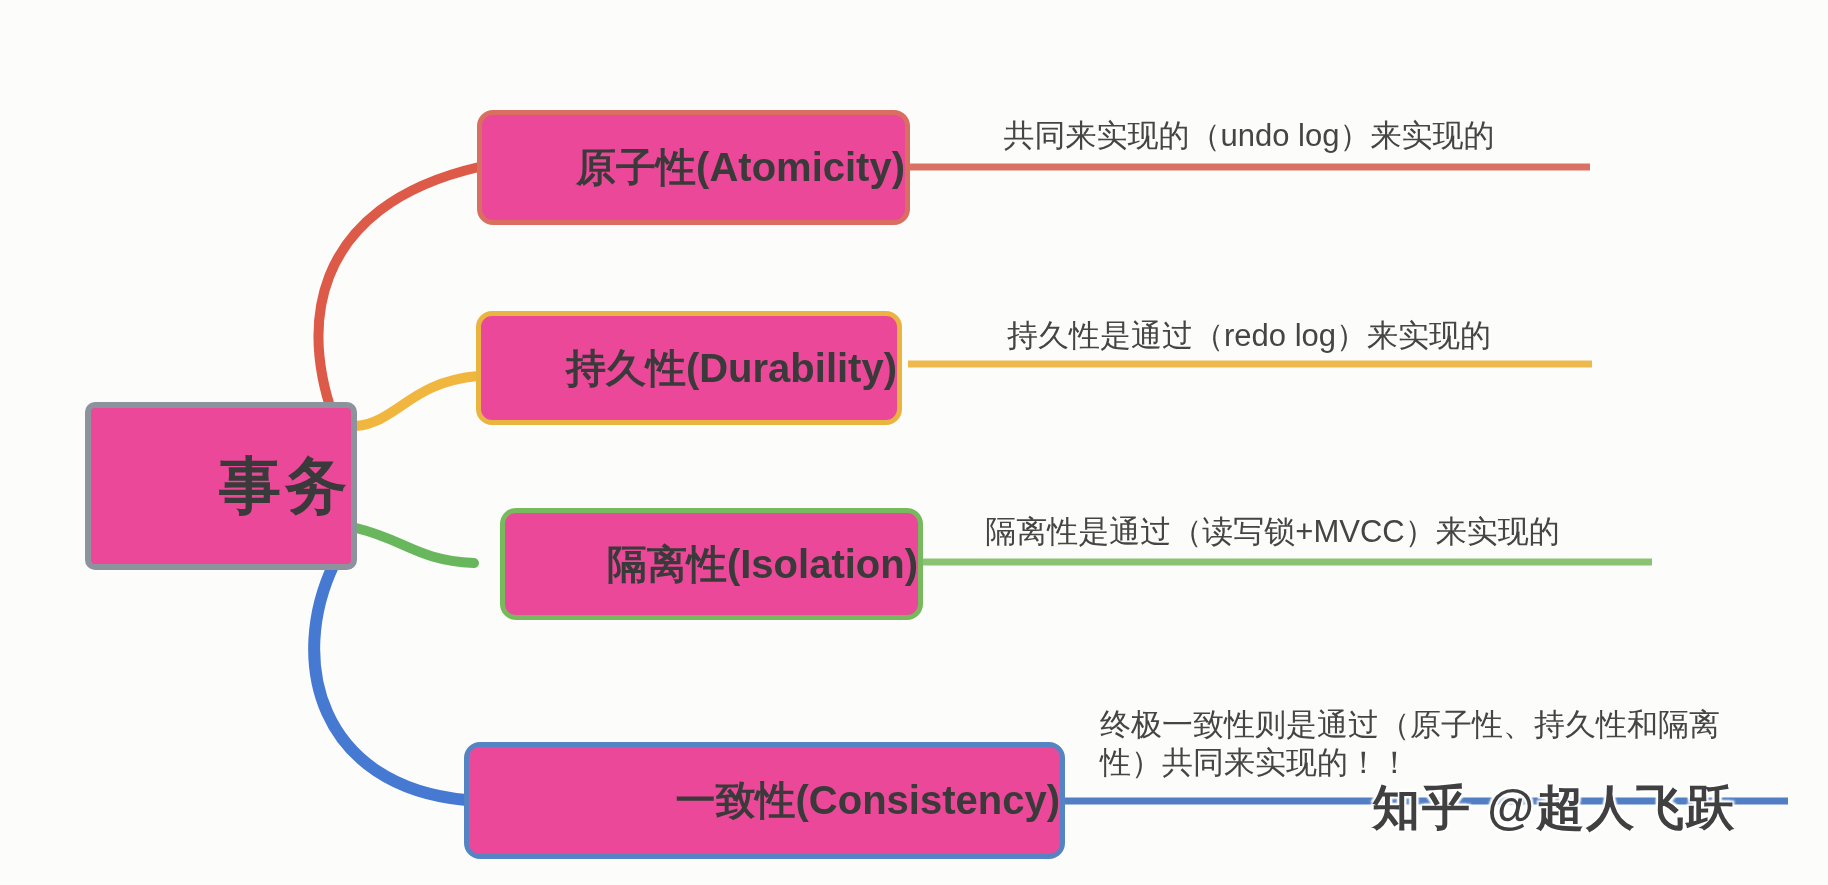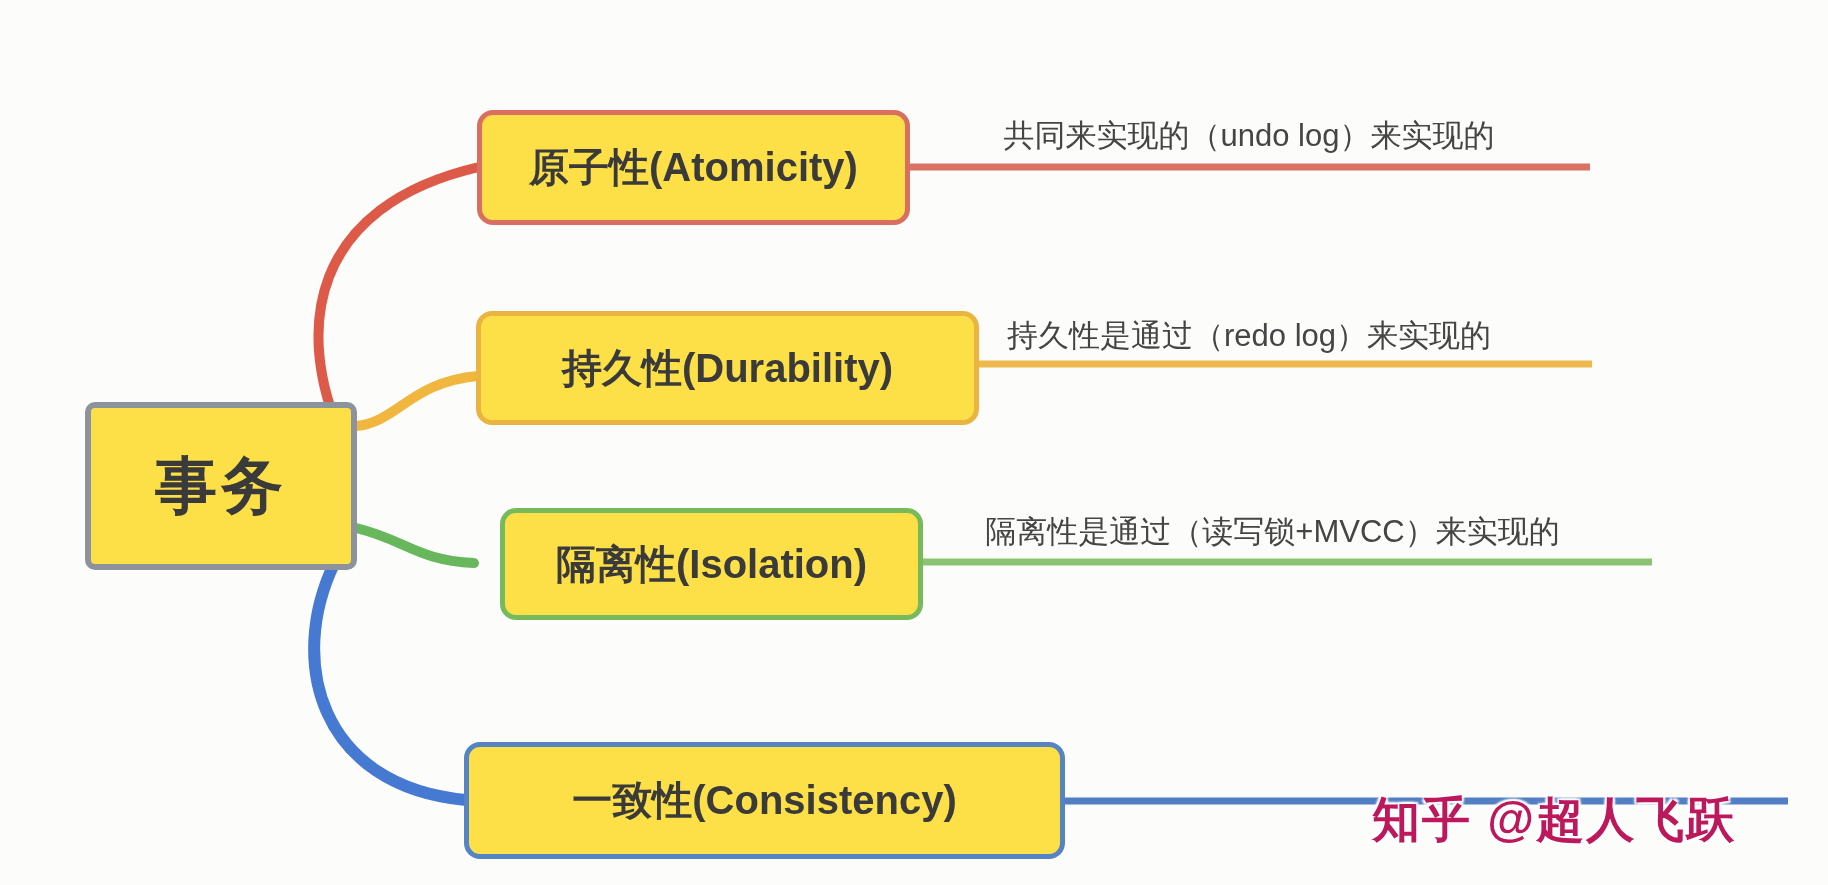--- a/index.html
+++ b/index.html
@@ -12,41 +12,41 @@
     overflow: hidden;
     background: #FCFCFA;
   }
   .connector-layer {
     position: absolute;
     left: 0; top: 0;
     width: 1828px; height: 885px;
   }
   .node {
     position: absolute;
-    background: #fde047;
+    background: #ec4899;
     border-style: solid;
     display: flex;
     align-items: center;
-    justify-content: center;
+    justify-content: flex-end;
     color: #3A3A3A;
     font-weight: bold;
     white-space: nowrap;
   }
   .node.root {
     left: 85px; top: 402px; width: 272px; height: 168px;
     border-width: 6px; border-radius: 10px;
     font-size: 62px;
     letter-spacing: 4px;
   }
   .node.child {
     border-width: 5px; border-radius: 16px;
     font-size: 40px;
   }
   .node.n1 { left: 477px; top: 110px; width: 433px; height: 115px; }
-  .node.n2 { left: 476px; top: 311px; width: 503px; height: 114px; }
+  .node.n2 { left: 476px; top: 311px; width: 426px; height: 114px; }
   .node.n3 { left: 472px; top: 508px; width: 423px; height: 112px; margin-left: 28px; }
   .node.n4 { left: 464px; top: 742px; width: 601px; height: 117px; }
   .note {
     position: absolute;
     color: #454545;
     font-size: 31px;
     font-weight: 500;
     line-height: 44px;
   }
   .note.centered { text-align: center; }
@@ -101,16 +101,17 @@
   <div class="node child n4" style="border-color: rgb(85, 132, 196);">
     <span>一致性(Consistency)</span>
   </div>
 
   <div class="note centered t1">共同来实现的（undo log）来实现的</div>
 
   <div class="note centered t2">持久性是通过（redo log）来实现的</div>
 
   <div class="note centered t3">隔离性是通过（读写锁+MVCC）来实现的</div>
 
+  <div class="note t4">终极一致性则是通过（原子性、持久性和隔离性）共同来实现的！！</div>
 
-  <div class="watermark" style="color: #be185d; margin-top: 12px;">知乎 @超人飞跃</div>
+  <div class="watermark" style="color: #404040;">知乎 @超人飞跃</div>
 
 </div>
 
 </body></html>

